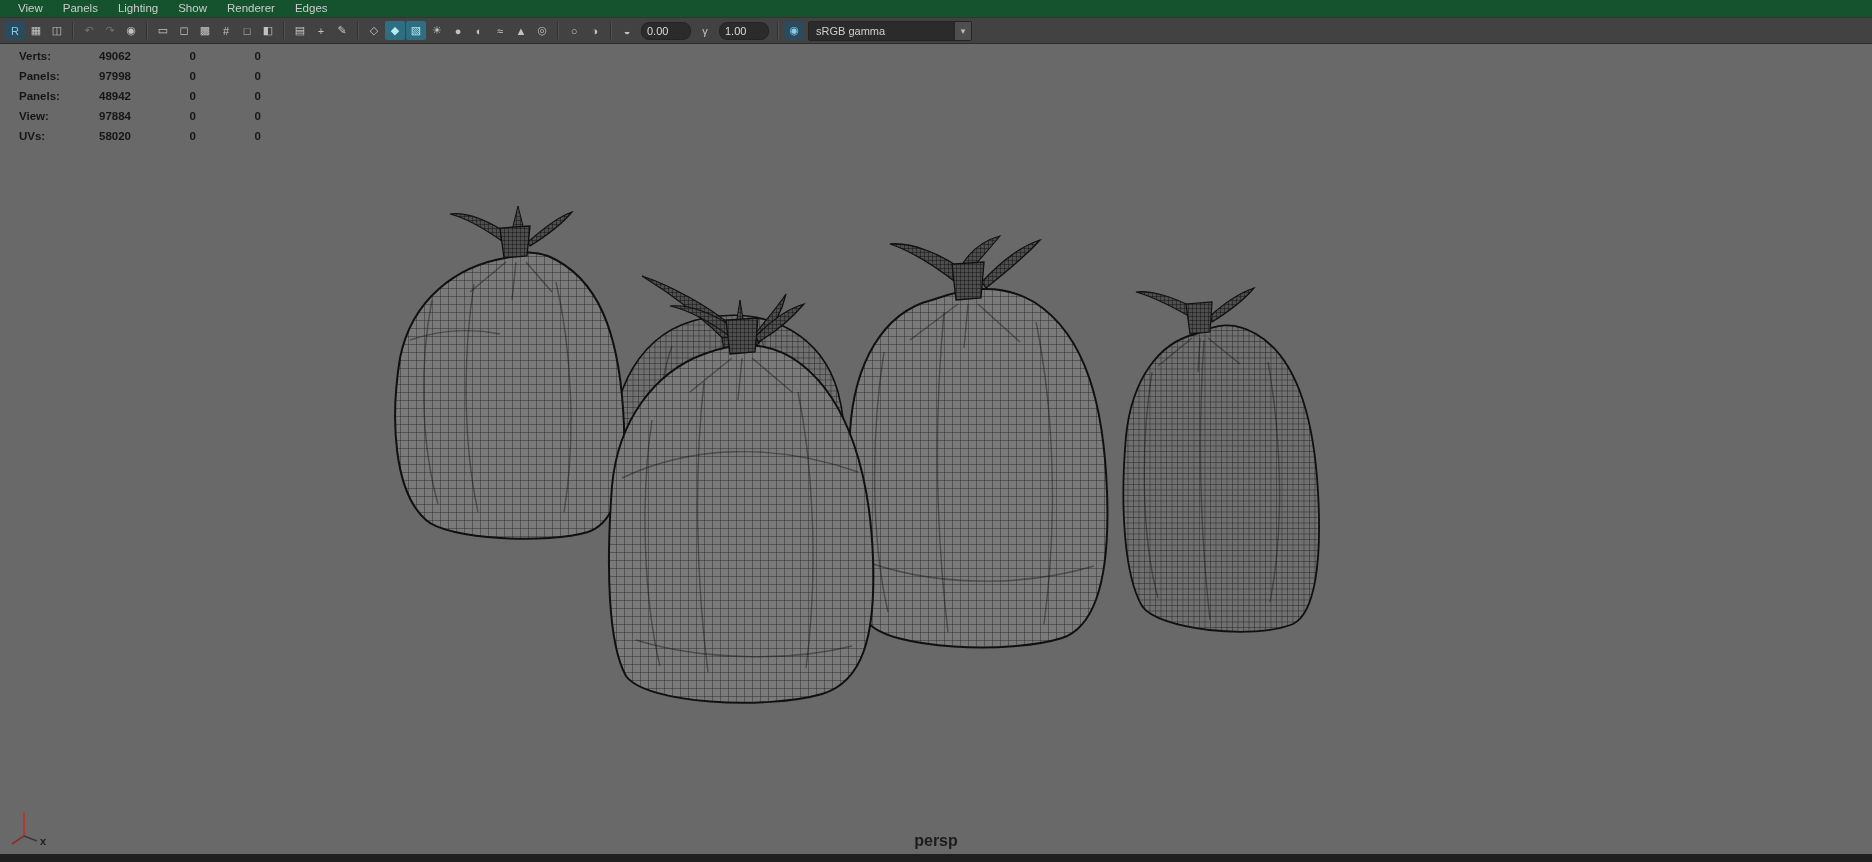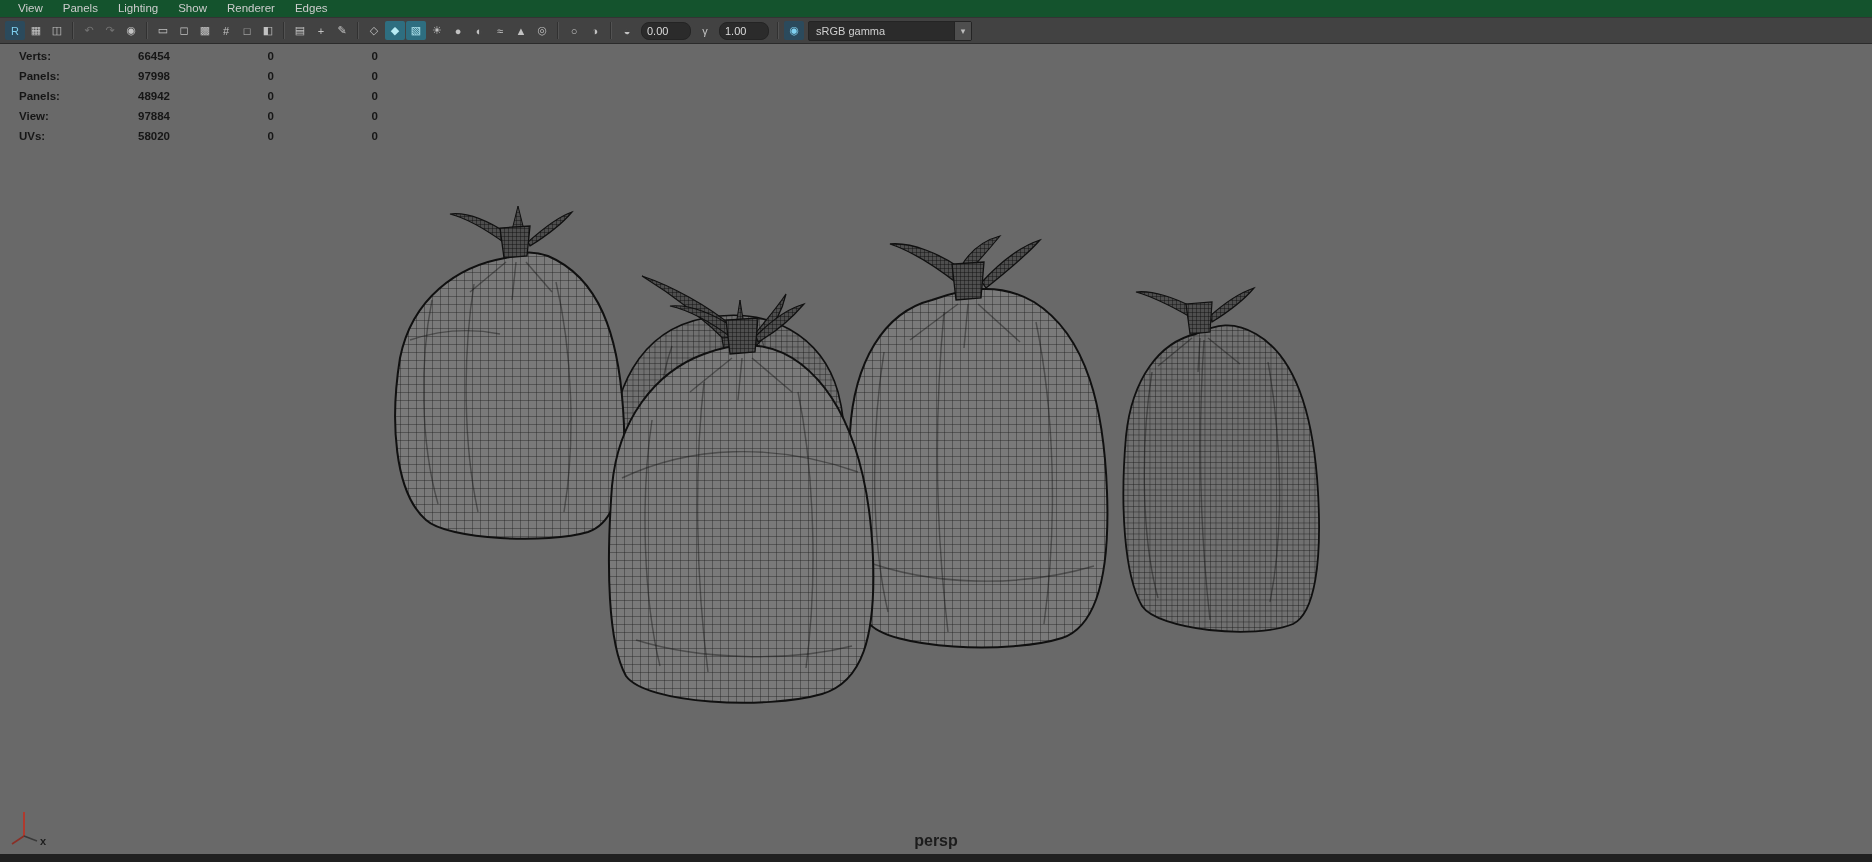--- a/index.html
+++ b/index.html
@@ -54,21 +54,21 @@
   
   .viewport{
     position:absolute;top:44px;left:0;right:0;bottom:8px;background:#696969;
   }
   .scene{position:absolute;inset:0;width:100%;height:100%;}
   
   .hud{
     position:absolute;left:19px;top:2px;color:#161616;font-weight:bold;font-size:11.5px;
     z-index:3;
   }
-  .hud-row{display:grid;grid-template-columns:58px 54px 65px 65px;line-height:20px;gap:39px;}
+  .hud-row{display:grid;grid-template-columns:58px 54px 65px 65px;line-height:20px;}
   .hud-label{text-align:left;}
   .hud-v{text-align:right;}
   .persp-label{
     position:absolute;left:0;right:0;bottom:4px;text-align:center;
     color:#1c1c1c;font-size:16px;font-weight:bold;z-index:3;
   }
   .axis-gizmo{position:absolute;left:6px;bottom:8px;width:48px;height:42px;z-index:3;}
   .axis-x-label{fill:#1d1d1d;font-size:11px;font-weight:bold;font-family:"Liberation Sans",sans-serif;}
   
   .bottom-strip{
@@ -225,21 +225,21 @@
         <path d="M 732 358 L 690 392"></path>
         <path d="M 742 358 L 738 400"></path>
         <path d="M 752 358 L 792 392"></path>
       </g>
     </g>
   </svg>
 
   <div class="hud">
       <div class="hud-row">
         <span class="hud-label">Verts:</span>
-        <span class="hud-v">66454</span>
+        <span class="hud-v">49062</span>
         <span class="hud-v">0</span>
         <span class="hud-v">0</span>
       </div>
       <div class="hud-row">
         <span class="hud-label">Panels:</span>
         <span class="hud-v">97998</span>
         <span class="hud-v">0</span>
         <span class="hud-v">0</span>
       </div>
       <div class="hud-row">

